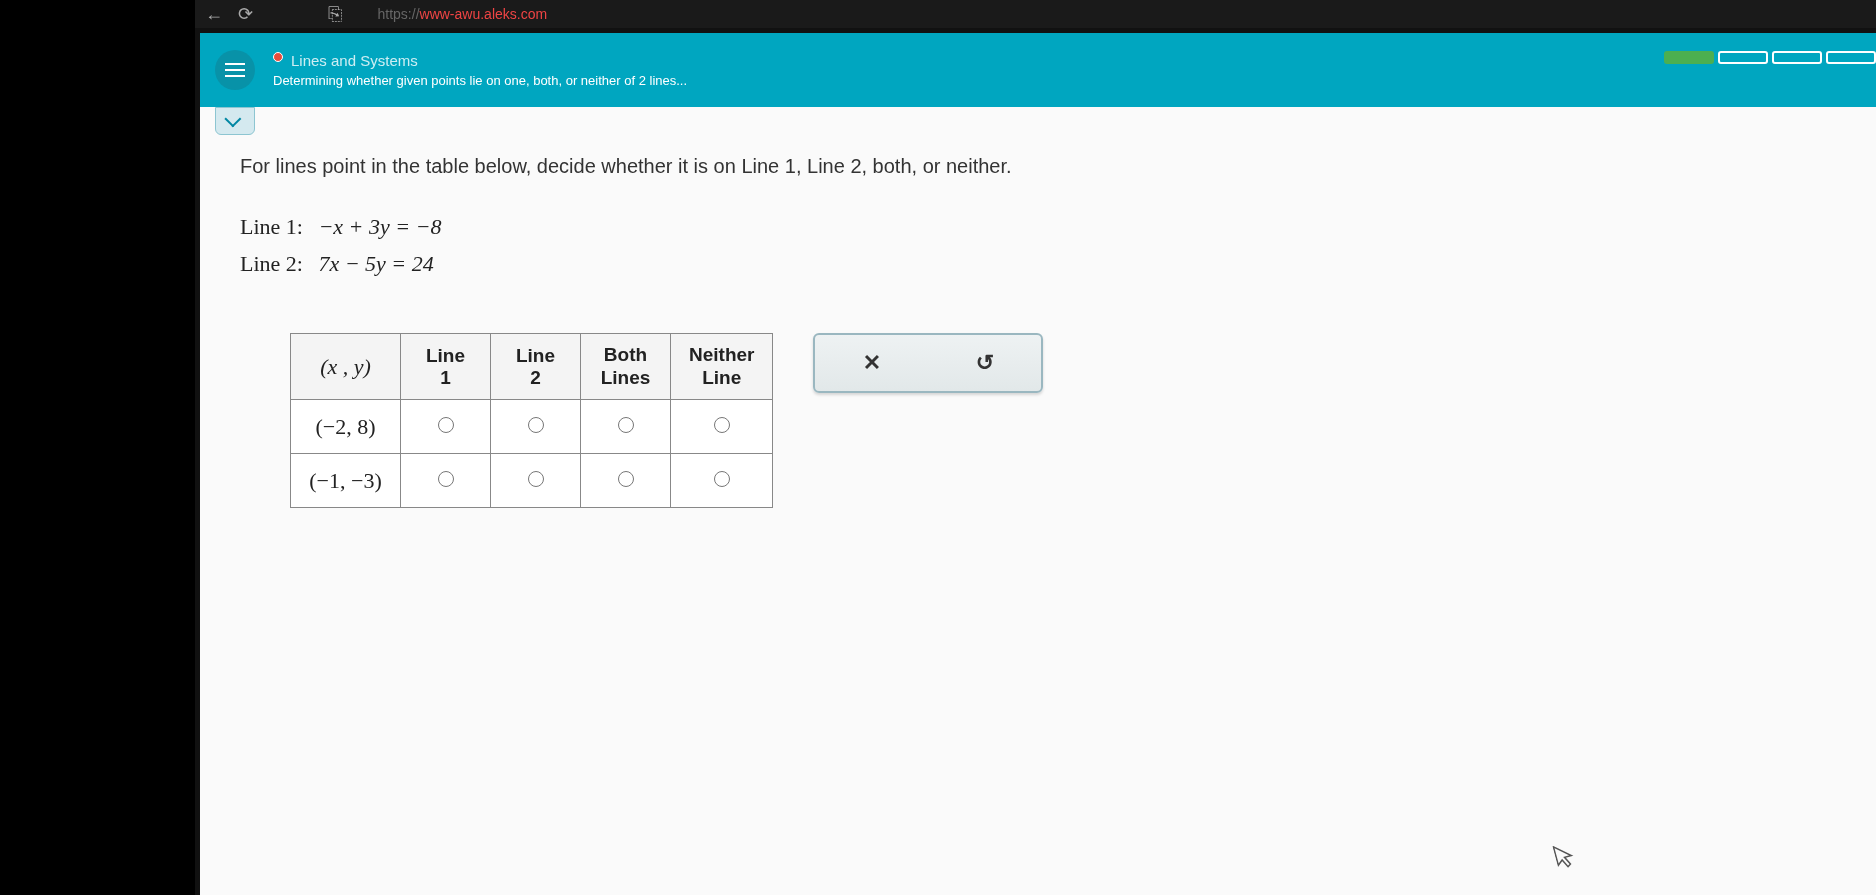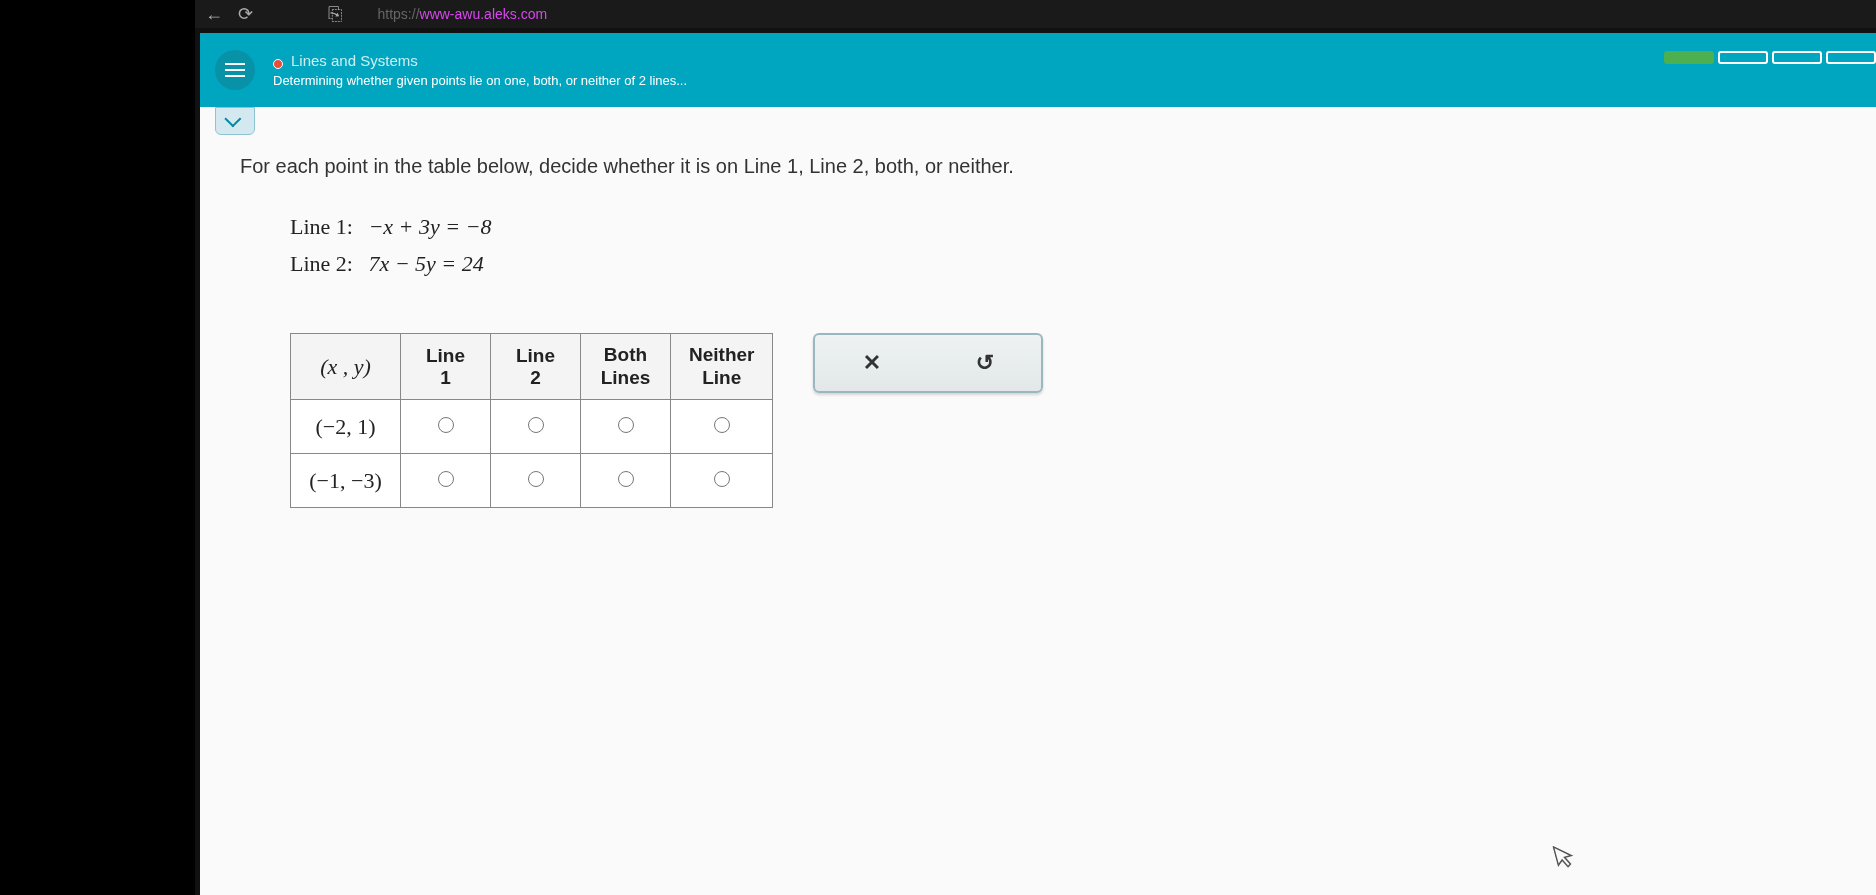--- a/index.html
+++ b/index.html
@@ -15,21 +15,21 @@
       background: #1a1a1a;
       height: 28px;
       display: flex;
       align-items: center;
       padding: 0 10px;
       gap: 15px;
     }
     .bc-icon { color: #aaa; font-size: 18px; cursor: pointer; }
     .bc-url { color: #aaa; font-size: 14px; margin-left: 20px; }
     .bc-url-dim { color: #666; }
-    .bc-url-light { color: #d946ef; }
+    .bc-url-light { color: #ef4444; }
     .left-bezel {
       position: absolute;
       left: 0; top: 0; bottom: 0;
       width: 195px;
       background: #000;
     }
     .main-frame {
       position: absolute;
       left: 195px;
       top: 28px;
@@ -60,21 +60,21 @@
       cursor: pointer;
     }
     .menu-lines { width: 20px; height: 14px; position: relative; }
     .menu-lines::before, .menu-lines::after, .menu-lines span {
       content: ''; position: absolute; left: 0; right: 0; height: 2px; background: #fff;
     }
     .menu-lines::before { top: 0; }
     .menu-lines span { top: 6px; }
     .menu-lines::after { bottom: 0; }
     .header-texts { display: flex; flex-direction: column; gap: 4px; }
-    .category-row { display: flex; align-items: flex-end; gap: 8px; color: #cdeef3; font-size: 15px; }
+    .category-row { display: flex; align-items: flex-start; gap: 8px; color: #cdeef3; font-size: 15px; }
     .red-dot { width: 10px; height: 10px; border-radius: 50%; background: #e74c3c; border: 1px solid #fff;}
     .topic-title { font-size: 13px; font-weight: 500; color: #fff; }
     .progress-segments {
       position: absolute;
       right: 0; top: 18px;
       display: flex; gap: 4px;
     }
     .seg { width: 50px; height: 13px; border: 2px solid #fff; border-radius: 3px; }
     .seg.filled { background: #4caf50; border-color: #4caf50; }
     .collapse-btn {
@@ -92,21 +92,21 @@
       width: 12px; height: 12px;
       border-left: 2.5px solid #0087a3;
       border-bottom: 2.5px solid #0087a3;
       transform: rotate(-45deg) translateY(-3px);
     }
     .content {
       padding: 20px 40px;
       color: #222;
     }
     .prompt { font-size: 20px; color: #333; margin-bottom: 30px; }
-    .equations { margin-left: 50px; font-family: 'Times New Roman', serif; font-size: 22px; line-height: 1.7; }
+    .equations { font-family: 'Times New Roman', serif; font-size: 22px; line-height: 1.7; }
     .eq-label { margin-right: 10px; }
     .eq-math { font-style: italic; }
     .table-area { display: flex; align-items: flex-start; gap: 40px; margin-top: 50px; margin-left: 50px;}
     table.answer {
       border-collapse: collapse;
       background: #fff;
     }
     table.answer th, table.answer td {
       border: 1px solid #888;
       text-align: center;
@@ -186,21 +186,21 @@
       <div class="seg"></div>
       <div class="seg"></div>
     </div>
   </div>
 
   <div class="collapse-btn">
     <div class="chevron-down"></div>
   </div>
 
   <div class="content">
-    <div class="prompt">For each point in the table below, decide whether it is on Line 1, Line 2, both, or neither.</div>
+    <div class="prompt">For lines point in the table below, decide whether it is on Line 1, Line 2, both, or neither.</div>
 
     <div class="equations">
       <div>
         <span class="eq-label">Line 1:</span>
         <span class="eq-math">−<i>x</i> + 3<i>y</i> = −8</span>
       </div>
       <div>
         <span class="eq-label">Line 2:</span>
         <span class="eq-math">7<i>x</i> − 5<i>y</i> = 24</span>
       </div>
@@ -216,21 +216,21 @@
             <th>
                 <div style="line-height:1.2">Both<br>Lines</div>
               </th>
             <th>
                 <div style="line-height:1.2">Neither<br>Line</div>
               </th>
           </tr>
         </thead>
         <tbody>
           <tr>
-            <td class="point">(−2, 1)</td>
+            <td class="point">(−2, 8)</td>
             <td><span class="radio-circle"></span></td>
             <td><span class="radio-circle"></span></td>
             <td><span class="radio-circle"></span></td>
             <td><span class="radio-circle"></span></td>
           </tr>
           <tr>
             <td class="point">(−1, −3)</td>
             <td><span class="radio-circle"></span></td>
             <td><span class="radio-circle"></span></td>
             <td><span class="radio-circle"></span></td>

